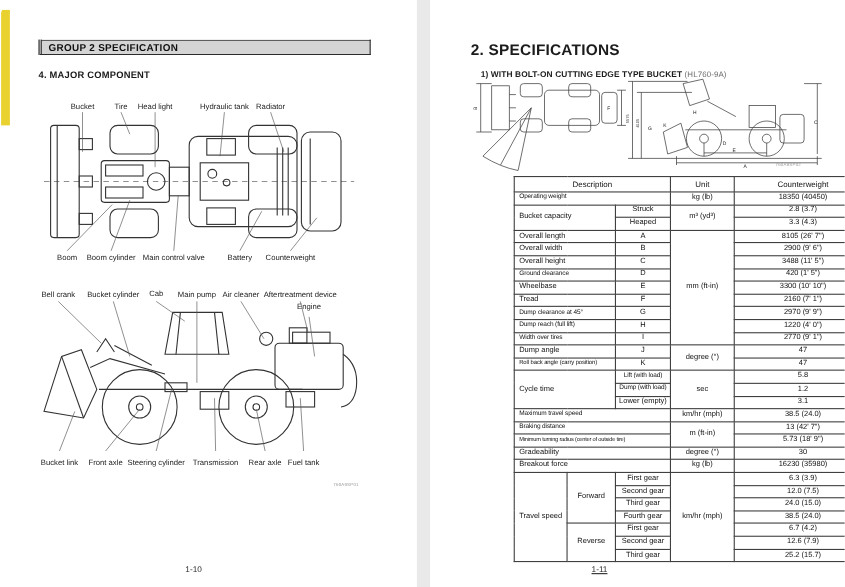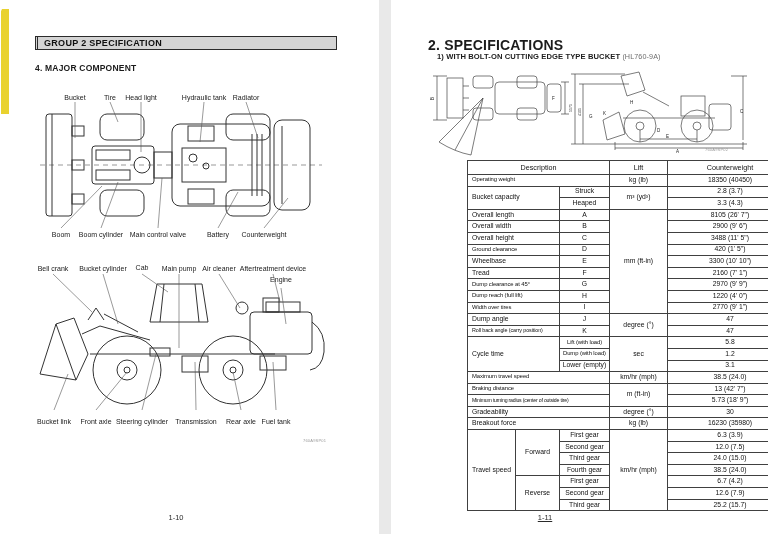--- a/index.html
+++ b/index.html
@@ -9,21 +9,21 @@
   }
   .accent-strip{position:absolute;left:1px;top:9px;width:8px;height:105px;background:#e9d22f;}
   .gutter{position:absolute;left:379px;top:0;width:12px;height:534px;background:#e9e9e9;}
   .hbar{
     position:absolute;left:35px;top:36px;width:292px;height:12px;
     background:#d4d4d4;border:1px solid #2b2b2b;border-left:3px double #2b2b2b;
     font-weight:bold;font-size:9px;line-height:12px;padding-left:6px;letter-spacing:.3px;color:#101010;
   }
   .title-major{position:absolute;left:35px;top:63px;font-size:8.5px;font-weight:bold;letter-spacing:.2px;}
   .title-spec{position:absolute;left:428px;top:37px;font-size:14px;font-weight:bold;letter-spacing:.2px;}
-  .title-sub{position:absolute;left:437px;top:52px;font-size:7.6px;font-weight:bold;letter-spacing:.1px;white-space:nowrap;}
+  .title-sub{position:absolute;left:437px;top:63px;font-size:7.6px;font-weight:bold;letter-spacing:.1px;white-space:nowrap;}
   .title-sub .model{font-weight:normal;color:#6e6e6e;font-size:7.2px;}
   .dlabel{position:absolute;font-size:7px;color:#1a1a1a;transform:translateX(-50%);white-space:nowrap;}
   .figcode{position:absolute;font-size:4px;color:#9a9a9a;letter-spacing:.2px;}
   .pagenum{position:absolute;top:513px;font-size:7.5px;color:#2a2a2a;transform:translateX(-50%);text-align:right;}
   .diag{position:absolute;}
   svg .art{stroke:#333;fill:none;stroke-width:1;}
   svg .thin{stroke:#555;fill:none;stroke-width:.6;}
   svg .dim{stroke:#444;fill:none;stroke-width:.7;}
   svg .dimletter{fill:#222;font-size:4.5px;font-family:"Liberation Sans",sans-serif;stroke:none;}
   svg .dimnum{fill:#333;font-size:3.6px;font-family:"Liberation Sans",sans-serif;stroke:none;}
@@ -209,21 +209,21 @@
     <colgroup>
       <col style="width:48px">
         <col style="width:44px">
         <col style="width:50px">
         <col style="width:58px">
         <col style="width:125px">
     </colgroup>
     <thead>
       <tr>
         <th colspan="3">Description</th>
-        <th>Lift</th>
+        <th>Unit</th>
         <th>Counterweight</th>
       </tr>
     </thead>
     <tbody>
         <tr>
           <td colspan="3" rowspan="1" class="al" style="font-size: 5.9px; letter-spacing: -0.1px;">Operating weight</td>
           <td colspan="1" rowspan="1">kg (lb)</td>
           <td colspan="1" rowspan="1">18350 (40450)</td>
         </tr>
         <tr>

